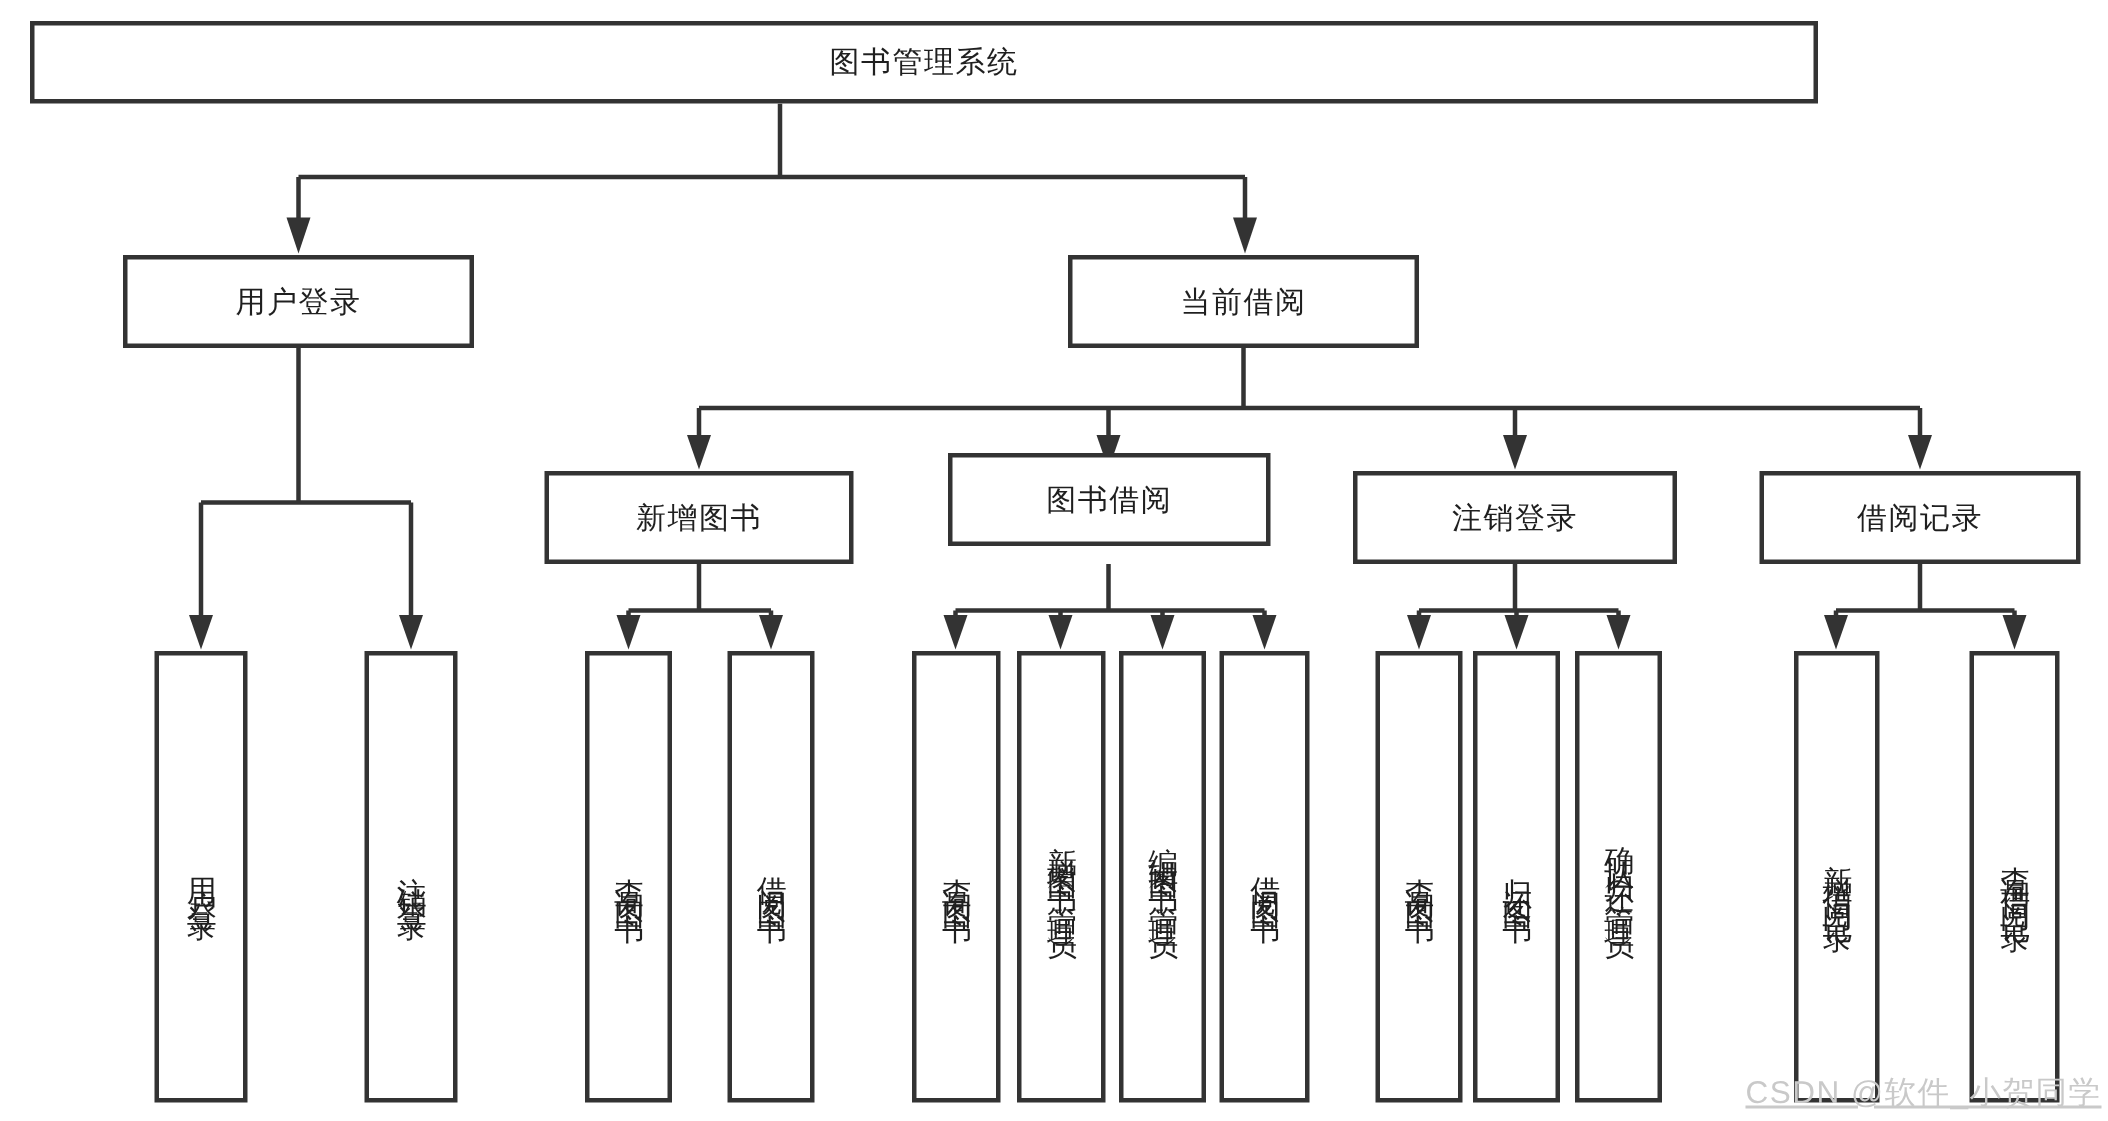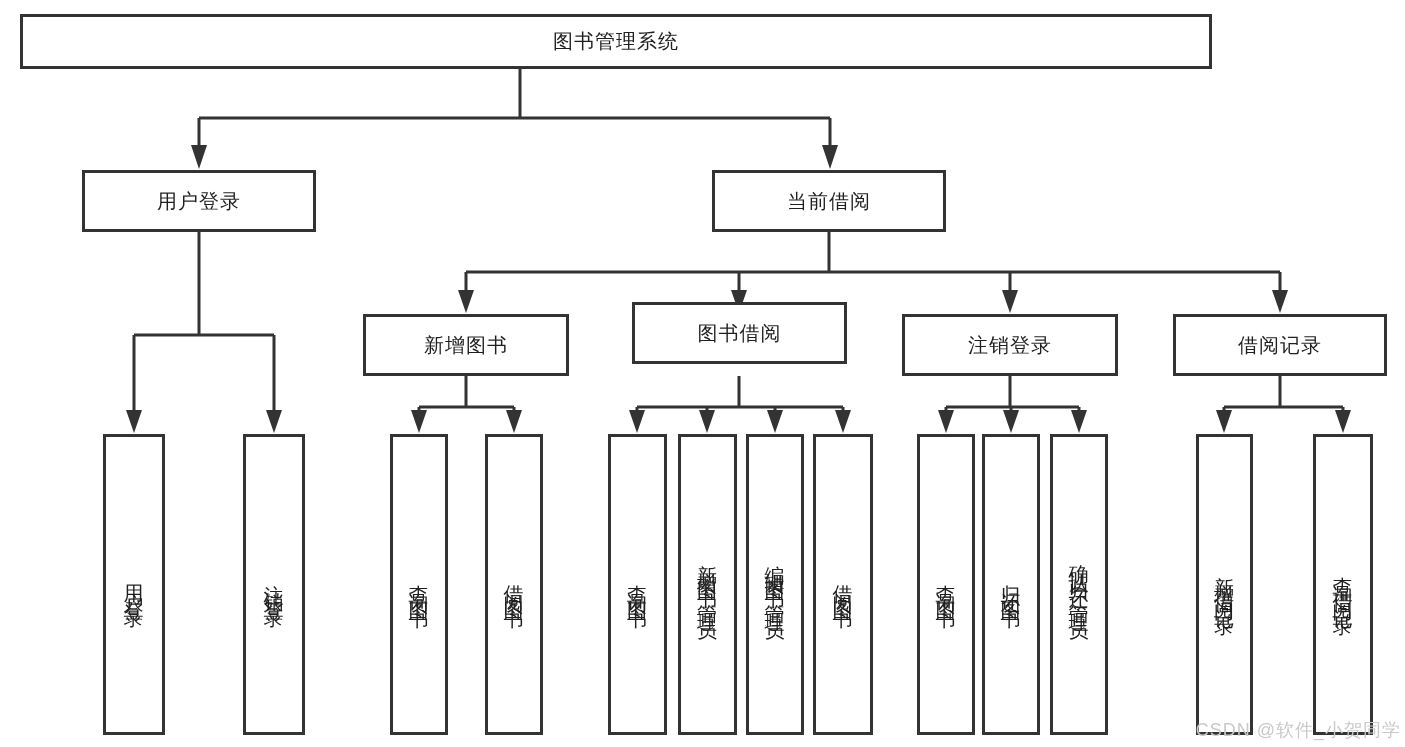--- a/index.html
+++ b/index.html
@@ -43,23 +43,24 @@
     letter-spacing:0.4em;
     line-height:1;
     white-space:nowrap;
   }
   .watermark{
     position:absolute;
     right:4px;
     bottom:5px;
     z-index:3;
     color:var(--watermark);
-    font-size:18px;
+    font-size:21px;
     letter-spacing:1px;
     white-space:nowrap;
+    text-decoration:underline;
   }
 </style>
 </head>
 <body>
 
 <div class="stage">
 
   <svg class="connectors" width="1405" height="747" viewBox="0 0 1405 747">
 
     <g>

